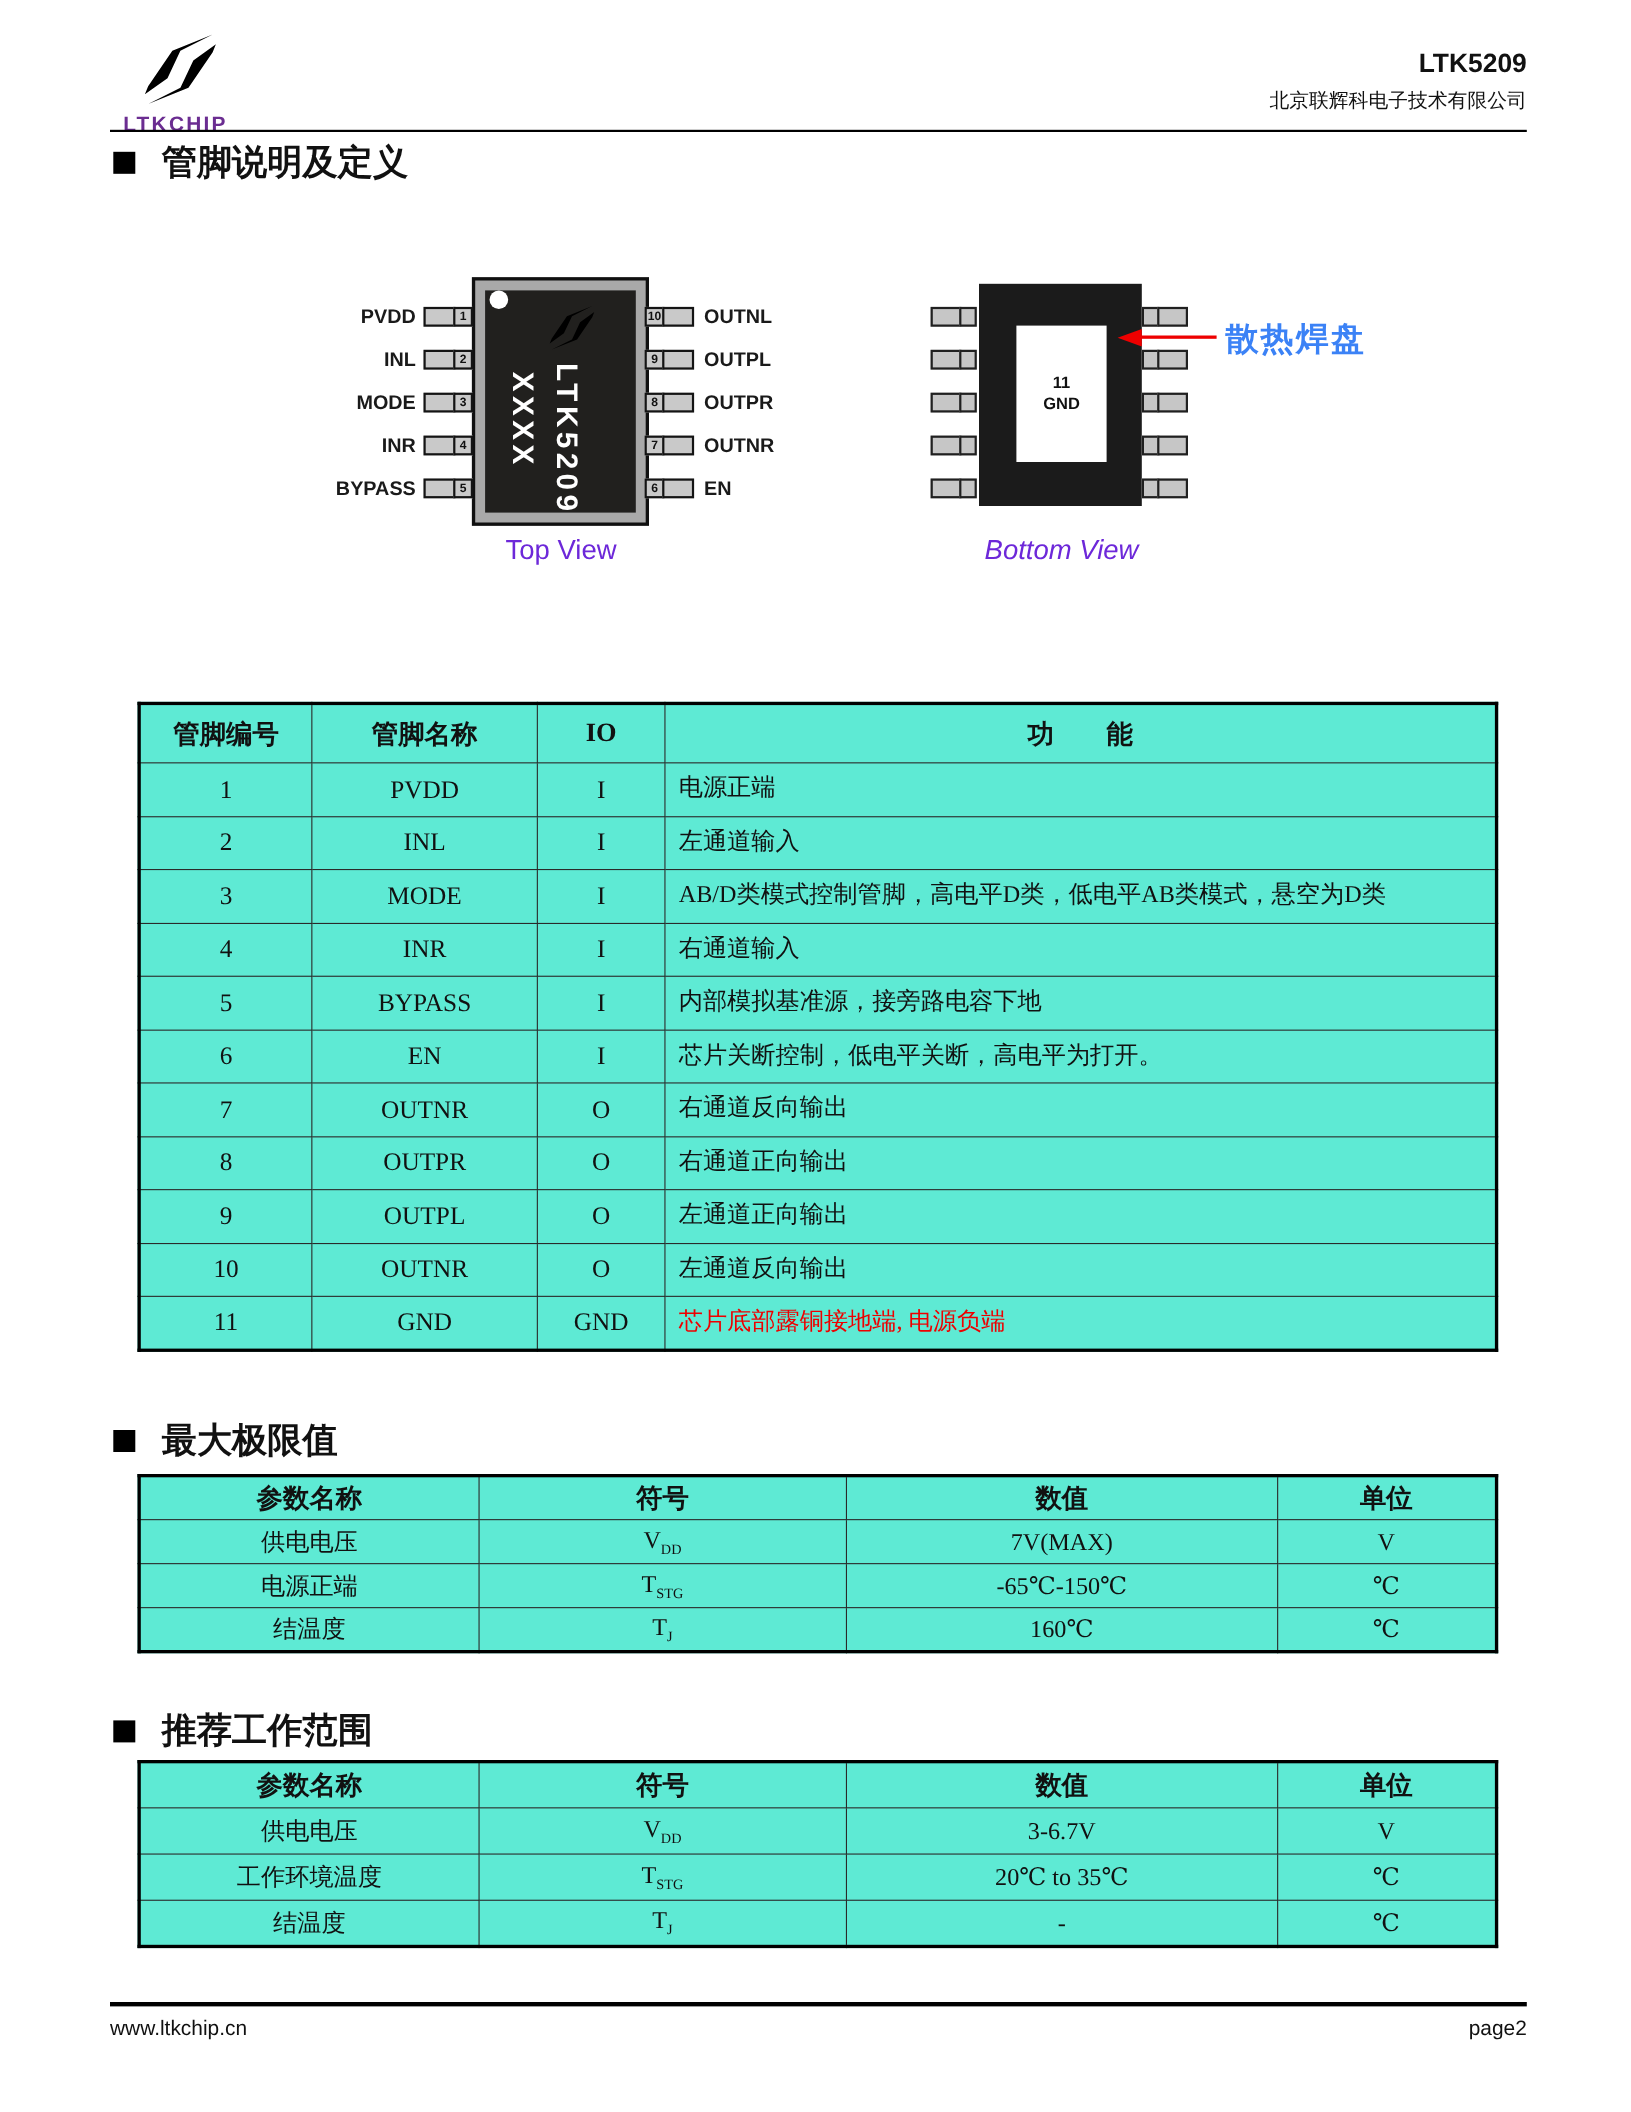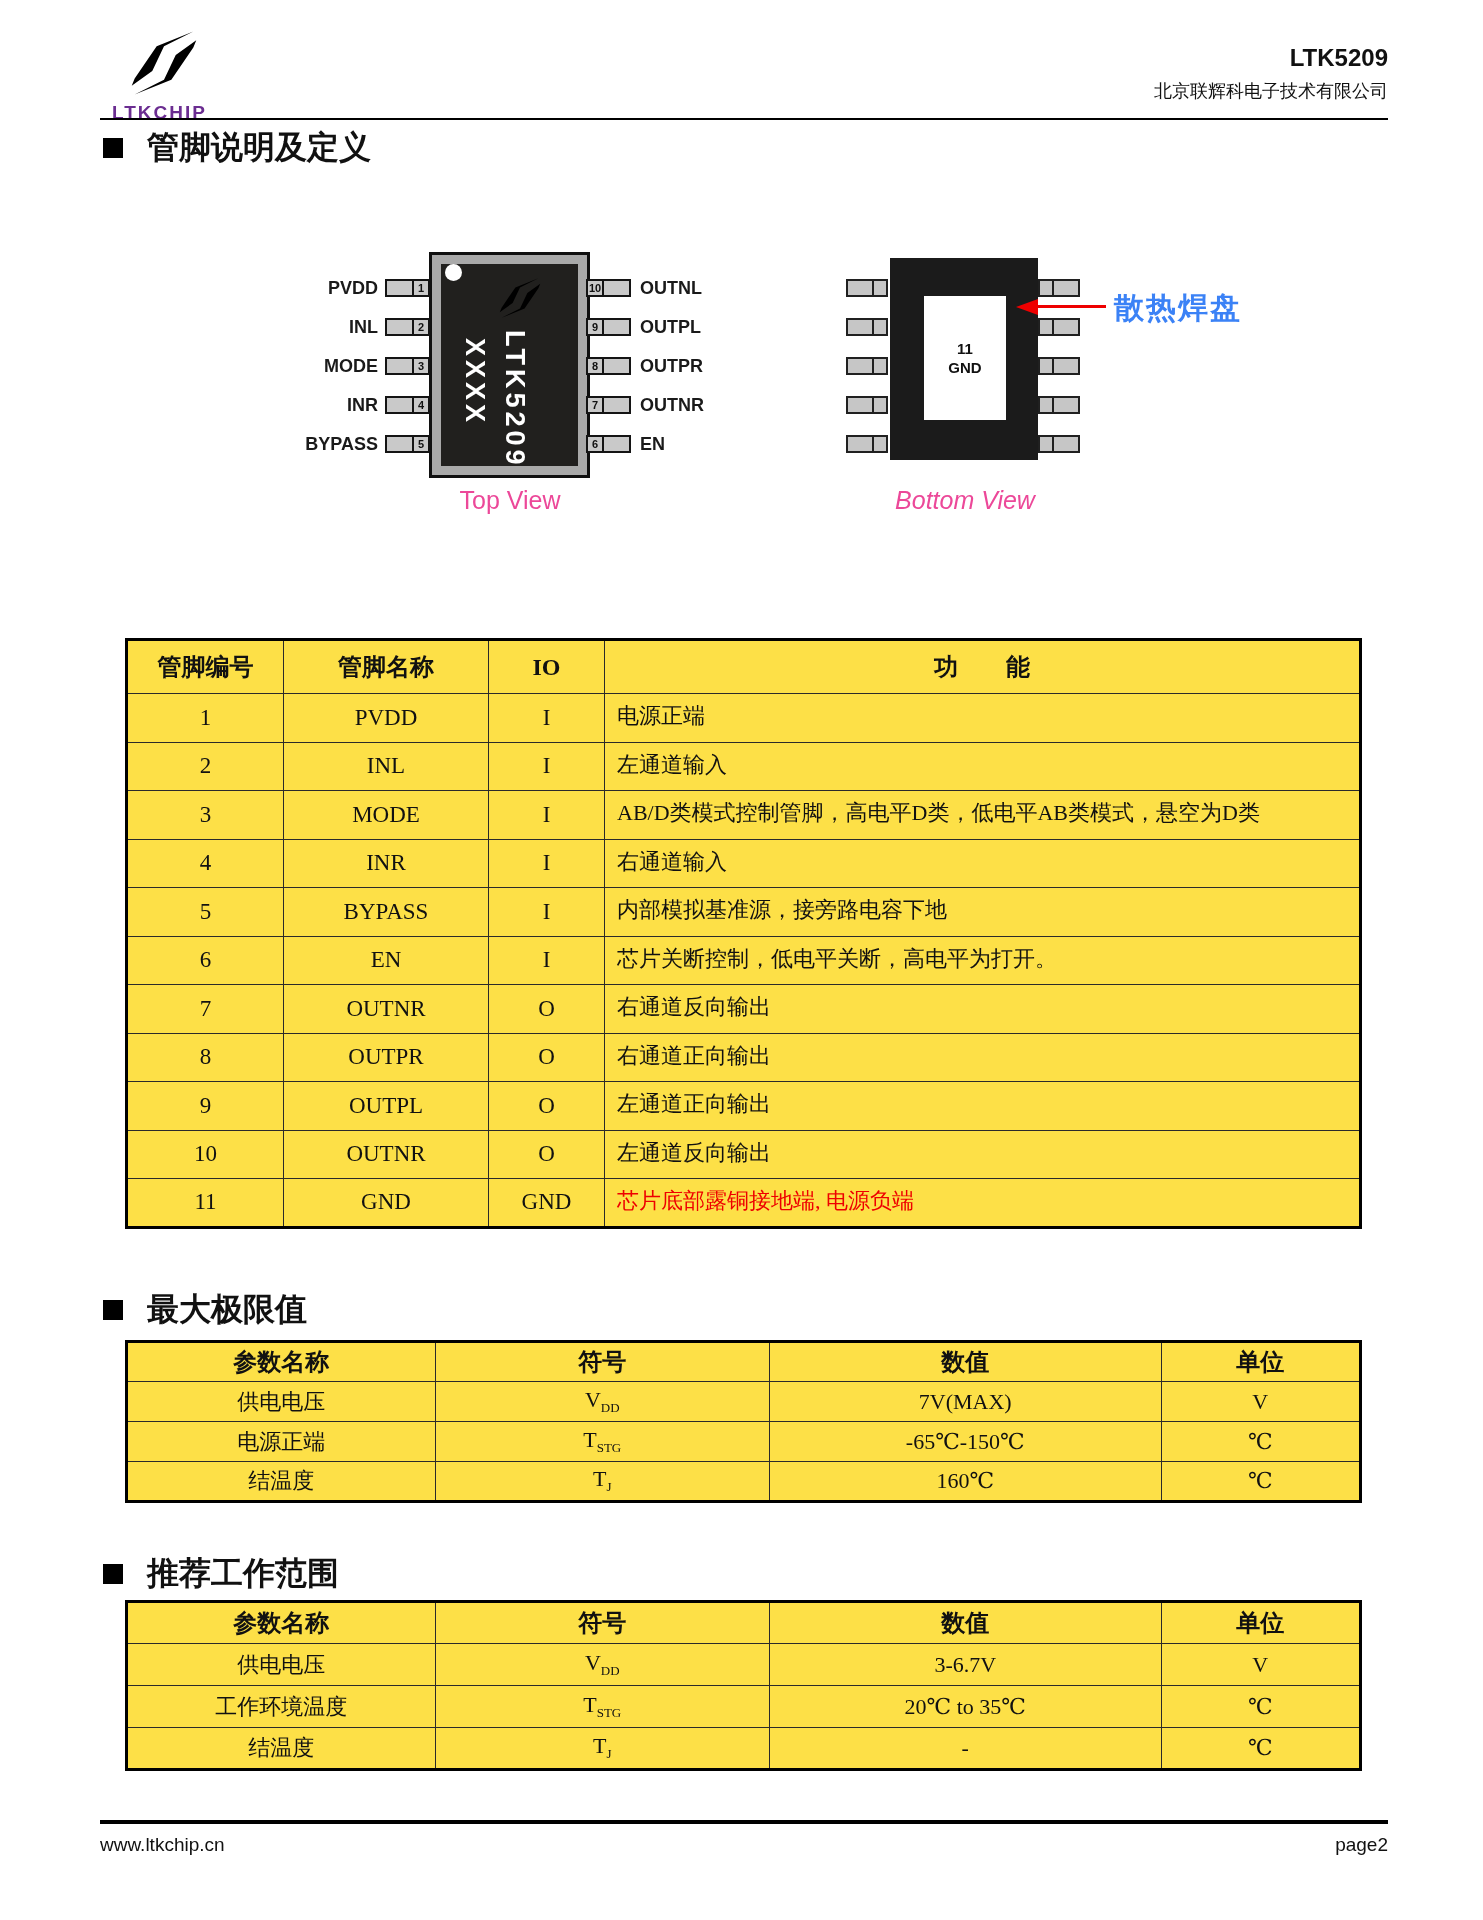--- a/index.html
+++ b/index.html
@@ -42,21 +42,21 @@
   .pin-label { font-family:"Liberation Sans","DejaVu Sans",sans-serif; font-weight:bold;
     font-size:18px; color:#1a1a1a; }
   .tv-pin-left .pin-label { margin-right:7px; }
   .tv-pin-right .pin-label { margin-left:9px; }
   .pin-body { width:29px; height:18px; background:#c9c9c9; border:2px solid #141414; }
   .pin-num { width:18px; height:18px; background:#c9c9c9; border:2px solid #141414;
     margin-left:-2px; font:bold 11px "Liberation Sans","DejaVu Sans",sans-serif;
     display:flex; align-items:center; justify-content:center; }
   .tv-pin-right .pin-body { margin-left:-2px; }
   .diagram-caption { font-family:"Liberation Sans","DejaVu Sans",sans-serif;
-    font-size:25px; color:#ec4899; text-align:center; }
+    font-size:25px; color:#6d28d9; text-align:center; }
 
   
   .bv-body { left:890px; top:258px; width:148px; height:202px; background:#1b1b1b; }
   .bv-pad { display:flex; height:18px; }
   .bv-pad-left { left:846px; }
   .bv-pad-right { left:1038px; }
   .seg { background:#c6c6c6; border:2px solid #202020; height:18px; }
   .seg-wide { width:28px; }
   .seg-narrow { width:16px; margin-left:-2px; }
   .bv-pad-right .seg-narrow { margin-left:0; }
@@ -65,21 +65,21 @@
     display:flex; flex-direction:column; align-items:center; justify-content:center; gap:2px;
     font:bold 15px "Liberation Sans","DejaVu Sans",sans-serif; color:#111; }
   .arrow-head { left:1016px; top:299px; width:0; height:0;
     border-right:22px solid var(--red,#e60000);
     border-top:8px solid transparent; border-bottom:8px solid transparent; }
   .arrow-line { left:1036px; top:305px; width:70px; height:3px; background:var(--red,#e60000); }
   .pad-annotation { left:1114px; top:288px; font-weight:bold; font-size:30px; color:#3b82f6;
     font-family:"Liberation Sans","DejaVu Sans",sans-serif; letter-spacing:2px; }
 
   
-  table { border-collapse:collapse; table-layout:fixed; background:#fde047; }
+  table { border-collapse:collapse; table-layout:fixed; background:#5eead4; }
   .dtable { border:3px solid #000; }
   .dtable th, .dtable td { border:1.5px solid #2a2a2a; }
   .dtable th { font-size:24px; font-weight:bold; text-align:center; }
   .dtable td { font-size:23px; text-align:center; }
 
   .pin-table { left:125px; top:638px; width:1237px; }
   .pin-table th { height:54px; }
   .pin-table td { height:48.5px; }
   .pin-table .c-num  { width:157px; }
   .pin-table .c-name { width:205px; }

